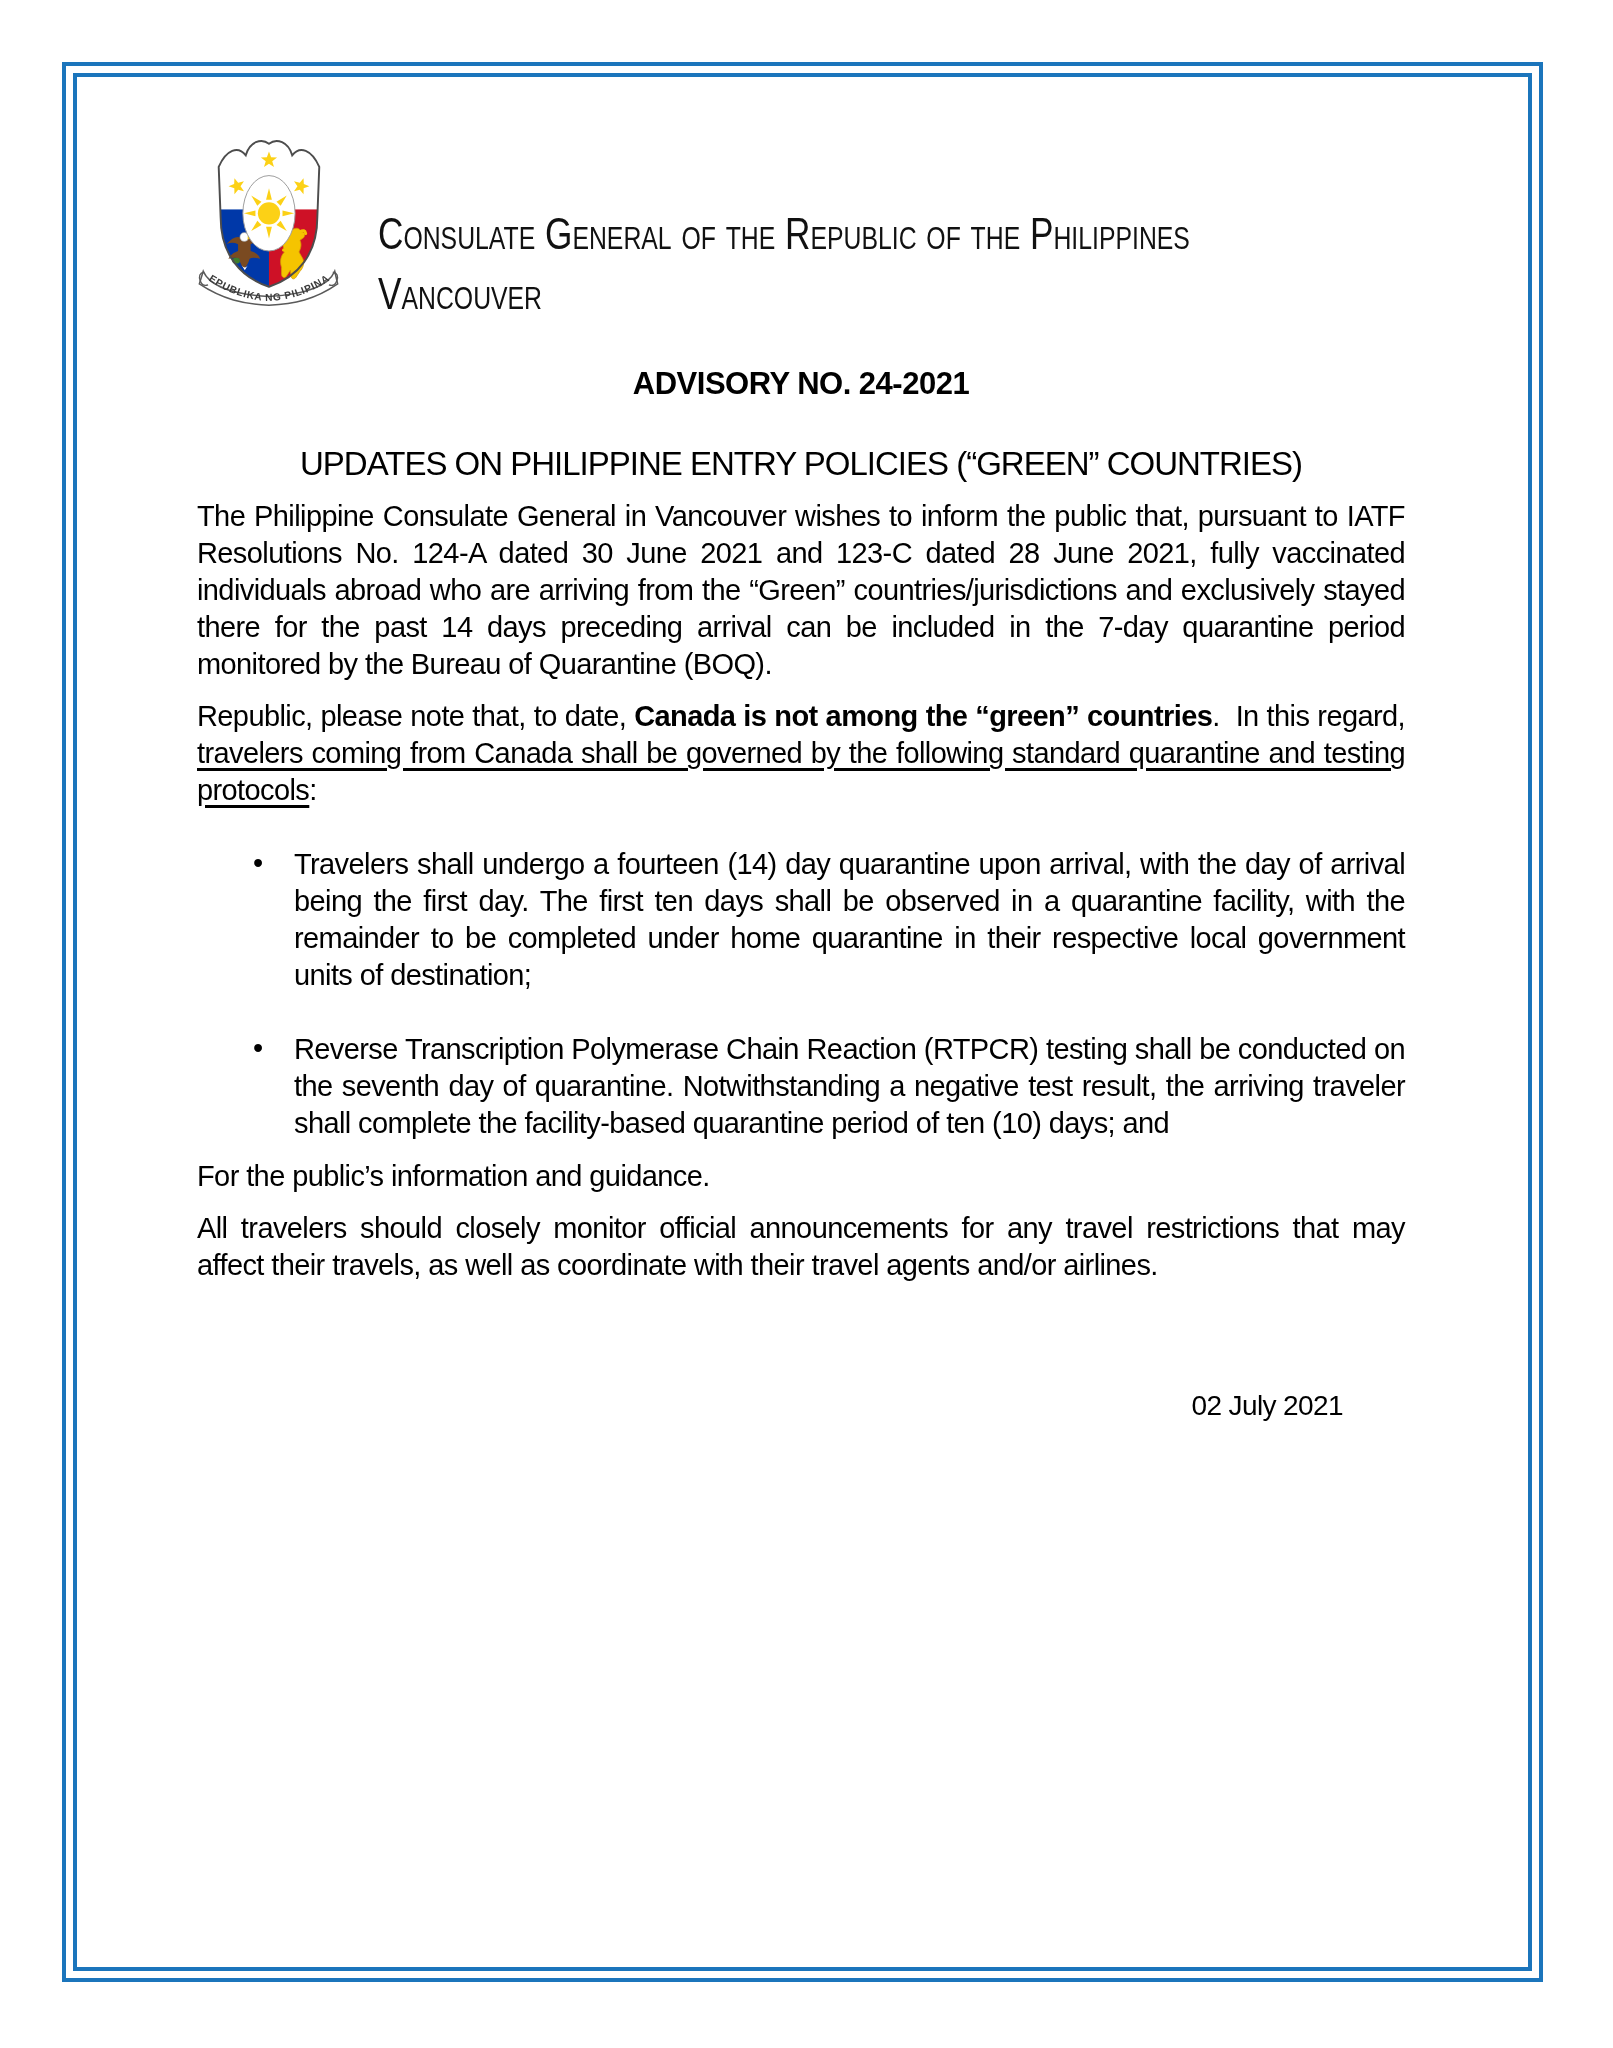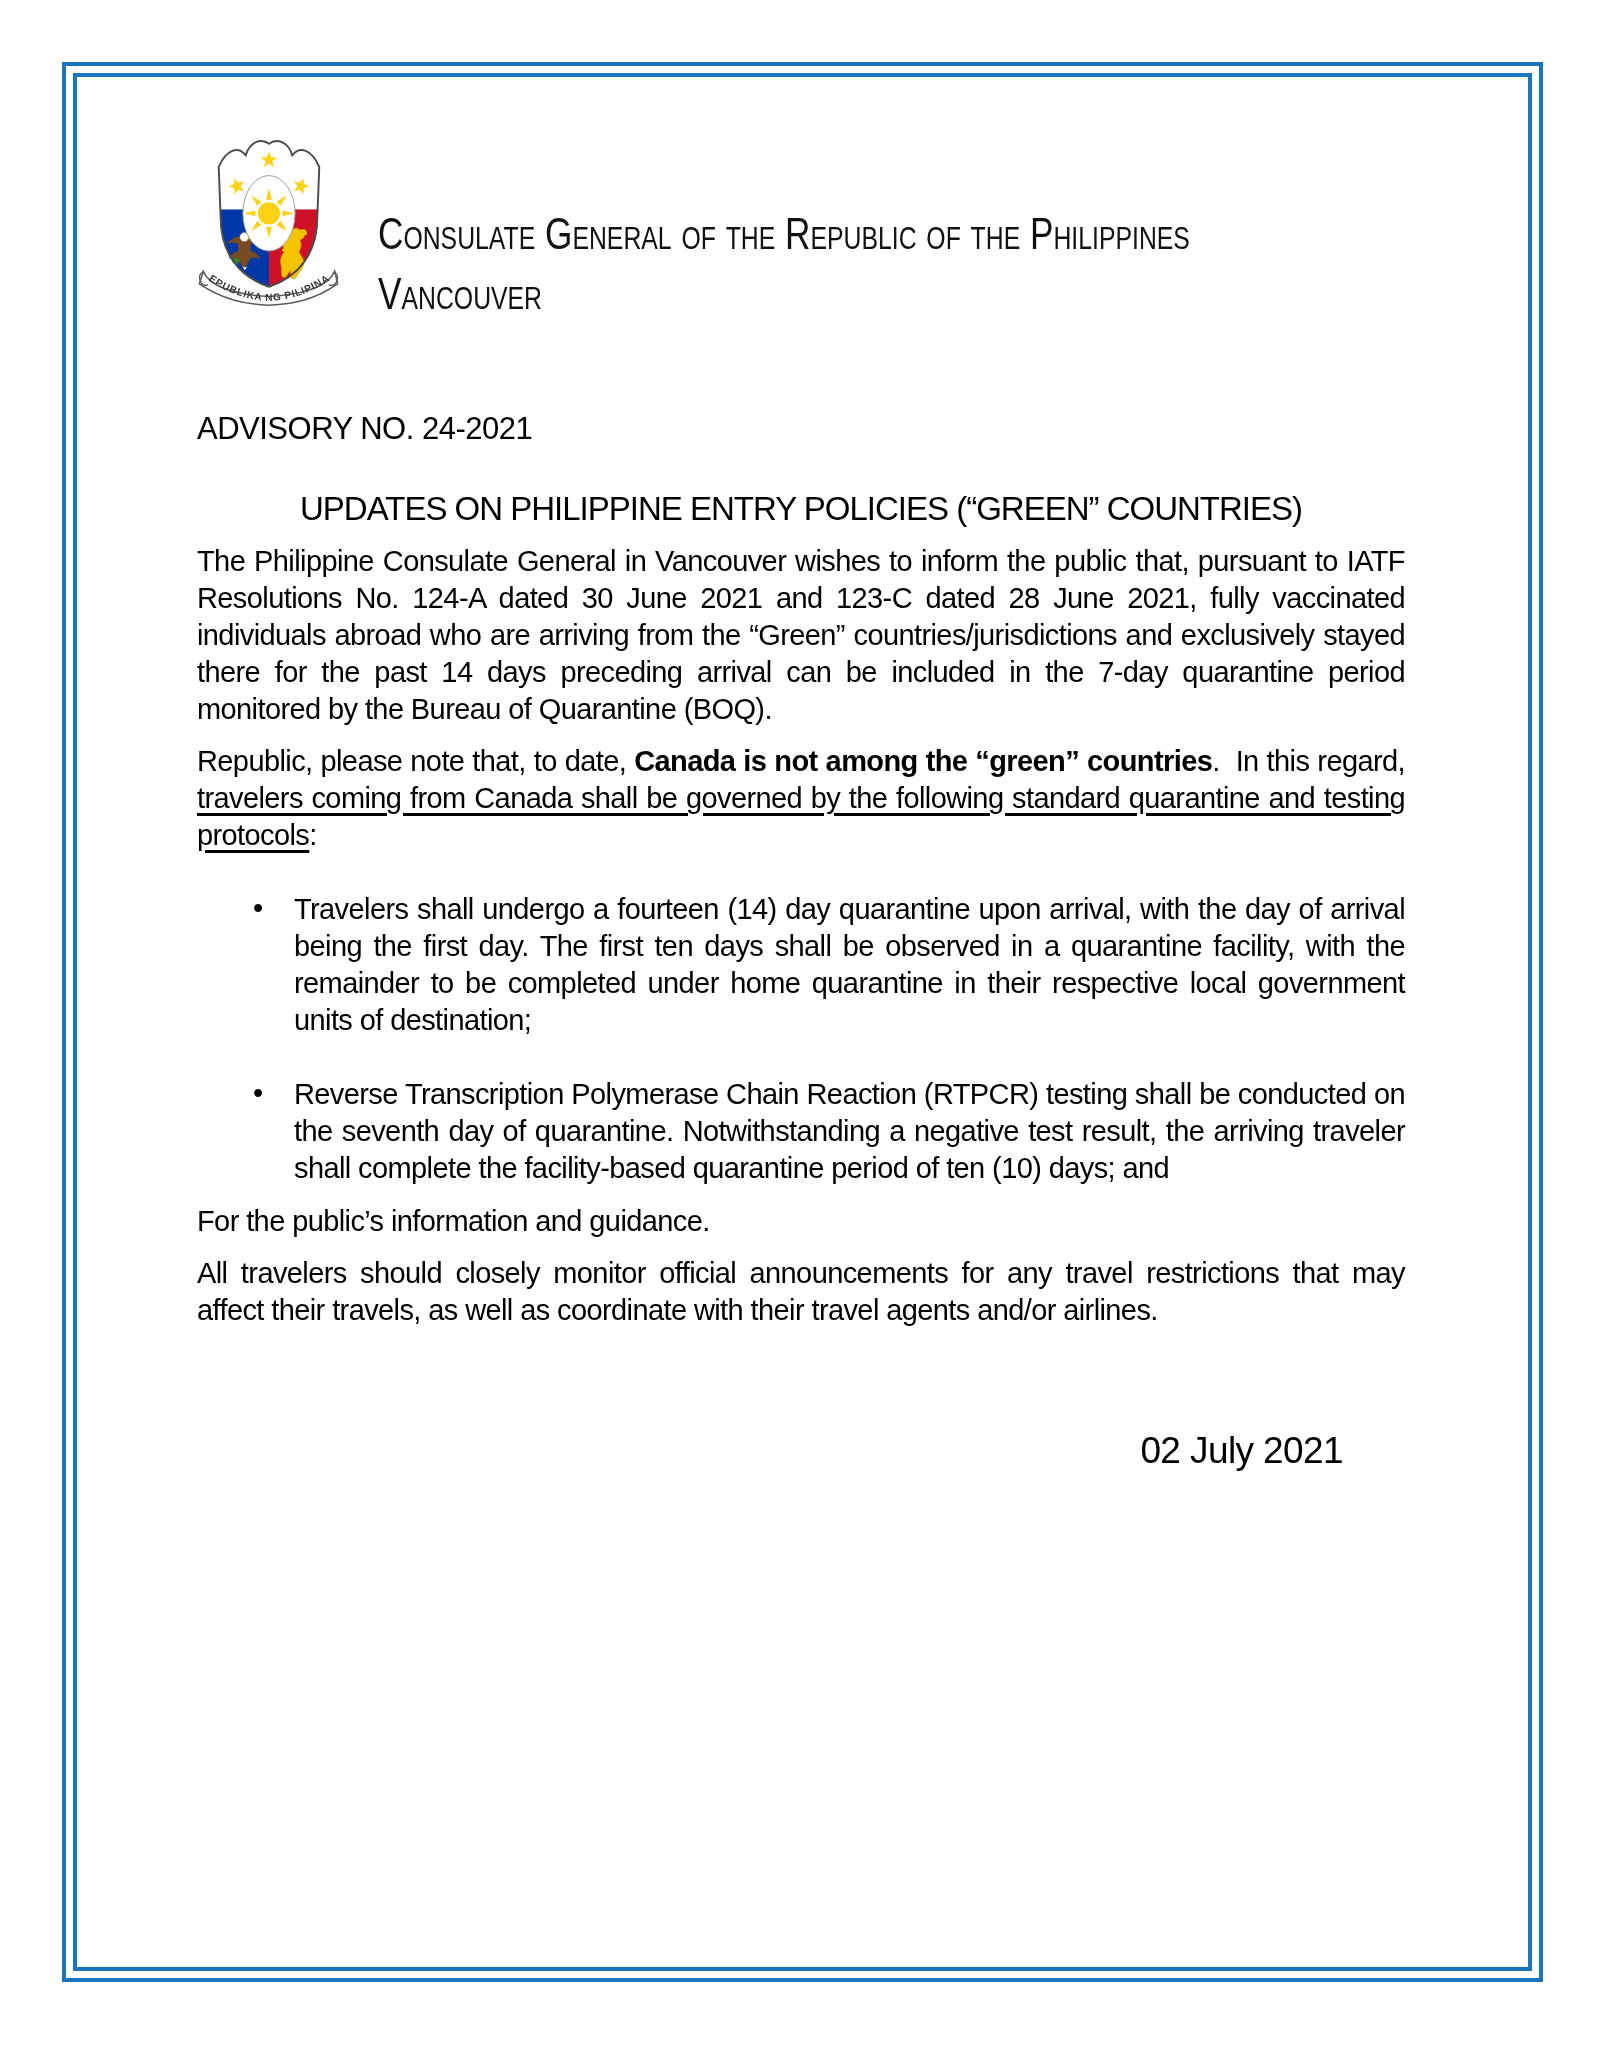--- a/index.html
+++ b/index.html
@@ -18,21 +18,21 @@
 
   .header-row { margin-top:134px; display:flex; align-items:flex-start; }
   .seal { width:143px; height:176px; flex:0 0 auto; }
   .org-block { margin-left:38px; margin-top:70px; transform:scaleX(0.8); transform-origin:0 0; }
   .org-line {
     font-size:44px; line-height:60px; font-variant:small-caps;
     white-space:nowrap; color:#111;
   }
 
   .title1 {
-    margin-top:86px; text-align:left; font-weight:normal;
+    margin-top:41px; text-align:center; font-weight:bold;
     font-size:31px; line-height:37px; letter-spacing:-0.5px;
   }
   .title2 {
     margin-top:43px; text-align:center; font-weight:normal;
     font-size:33px; line-height:38px; letter-spacing:-1px;
   }
 
   .para {
     margin-top:15px; text-align:justify;
     font-size:29px; line-height:37px; letter-spacing:-0.6px;
@@ -46,21 +46,21 @@
   ul.bullets { margin:37px 0 16px 0; padding:0; list-style:none; }
   li.bullet {
     position:relative; padding-left:97px; text-align:justify;
     font-size:29px; line-height:37px; letter-spacing:-0.6px;
   }
   li.bullet::before { content:"\2022"; position:absolute; left:56px; top:-1px; font-size:29px; }
   li.bullet + li.bullet { margin-top:37px; }
 
   .date-line {
     margin-top:103px; text-align:right; padding-right:62px;
-    font-size:37px; line-height:37px; letter-spacing:-0.6px;
+    font-size:28px; line-height:37px; letter-spacing:-0.6px;
   }
 </style>
 </head>
 <body>
 
 <div class="page">
   <div class="frame-outer">
     <div class="frame-inner"></div>
   </div>
 

